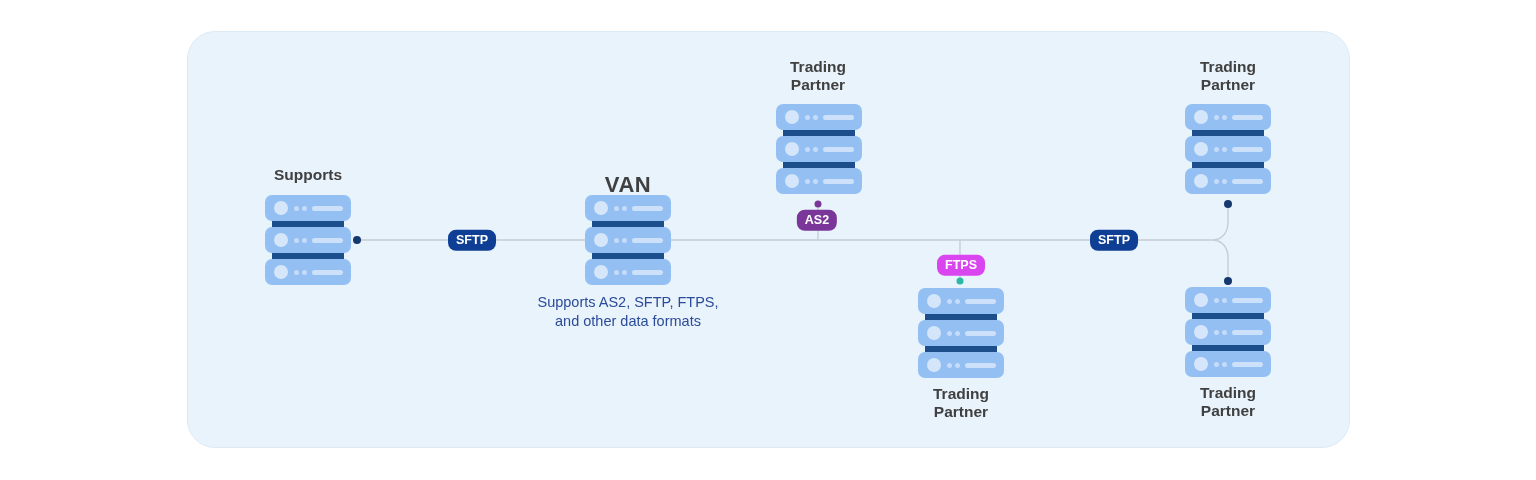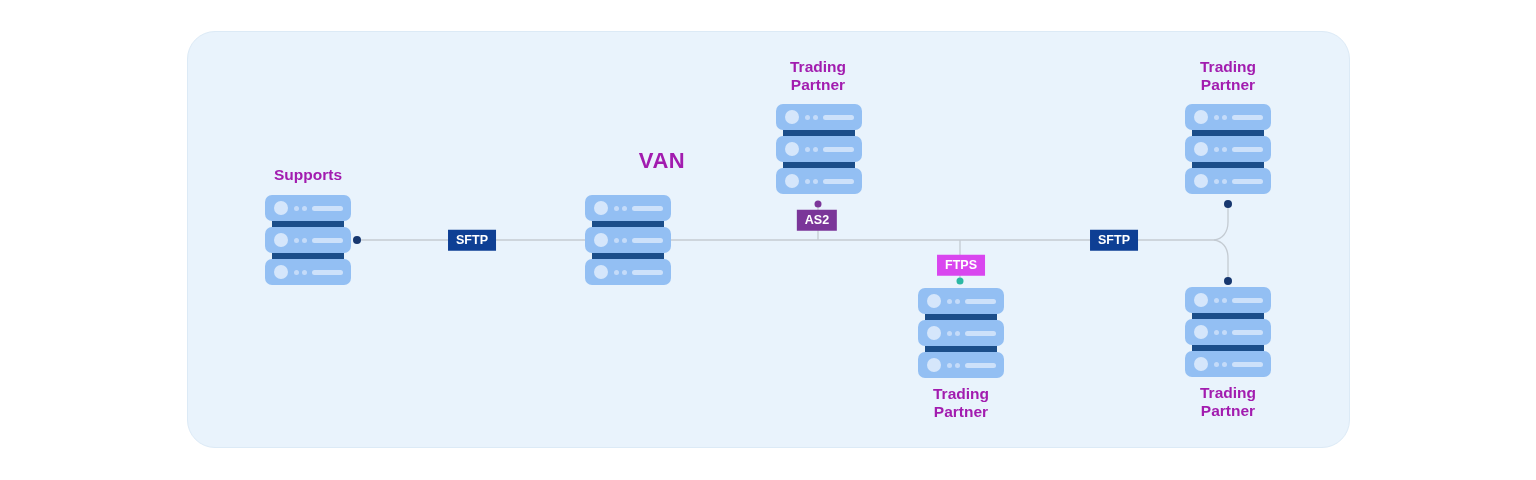--- a/index.html
+++ b/index.html
@@ -13,35 +13,35 @@
     position: absolute; left: 187px; top: 31px; width: 1163px; height: 417px;
     background: #E9F3FC; border: 1px solid #DCEAF6; border-radius: 28px;
     box-sizing: border-box;
   }
 
   svg.wires { position: absolute; left: 0; top: 0; width: 1536px; height: 480px; }
 
   
   .node-label {
     position: absolute; transform: translateX(-50%);
-    color: #a21caf; font-weight: bold; font-size: 15.5px; line-height: 18px;
+    color: #404040; font-weight: bold; font-size: 15.5px; line-height: 18px;
     text-align: center; white-space: nowrap;
   }
   .tp-label { white-space: normal; width: 84px; }
   .van-title { font-size: 22px; letter-spacing: 0.5px; }
   .caption {
     position: absolute; transform: translateX(-50%); width: 220px;
     color: #2B4A99; font-size: 14.5px; line-height: 19px; text-align: center;
   }
 
   
   .badge {
     position: absolute; transform: translate(-50%, -50%);
     color: #ffffff; font-weight: bold; font-size: 12.5px; line-height: 1;
-    padding: 4px 8px; border-radius: 0; white-space: nowrap;
+    padding: 4px 8px; border-radius: 8px; white-space: nowrap;
   }
 
   
   .server { position: absolute; width: 86px; height: 90px; }
   .server .band {
     position: absolute; left: 7px; width: 72px; height: 6px; background: #1B4E8A;
   }
   .server .band.b1 { top: 26px; }
   .server .band.b2 { top: 58px; }
   .server .row {
@@ -106,21 +106,21 @@
     <div class="row r3">
         <div class="big-dot"></div>
         <div class="sm-dot d1"></div>
         <div class="sm-dot d2"></div>
         <div class="bar"></div>
       </div>
   </div>
 
   <div class="badge" style="left: 472px; top: 240px; background: rgb(14, 63, 148);">SFTP</div>
 
-  <div class="node-label van-title" style="left:628px; top:152px;margin-left:34px;">VAN</div>
+  <div class="node-label van-title" style="left:628px; top:176px;">VAN</div>
   <div class="server" style="left:585px; top:195px;">
     <div class="band b1"></div>
       <div class="band b2"></div>
     <div class="row r1">
         <div class="big-dot"></div>
         <div class="sm-dot d1"></div>
         <div class="sm-dot d2"></div>
         <div class="bar"></div>
       </div>
     <div class="row r2">
@@ -128,20 +128,24 @@
         <div class="sm-dot d1"></div>
         <div class="sm-dot d2"></div>
         <div class="bar"></div>
       </div>
     <div class="row r3">
         <div class="big-dot"></div>
         <div class="sm-dot d1"></div>
         <div class="sm-dot d2"></div>
         <div class="bar"></div>
       </div>
+  </div>
+  <div class="caption" style="left:628px; top:293px;">
+    <div>Supports AS2, SFTP, FTPS,</div>
+    <div>and other data formats</div>
   </div>
 
   <div class="node-label tp-label" style="left:818px; top:58px;">Trading Partner</div>
   <div class="server" style="left:776px; top:104px;">
     <div class="band b1"></div>
       <div class="band b2"></div>
     <div class="row r1">
         <div class="big-dot"></div>
         <div class="sm-dot d1"></div>
         <div class="sm-dot d2"></div>

